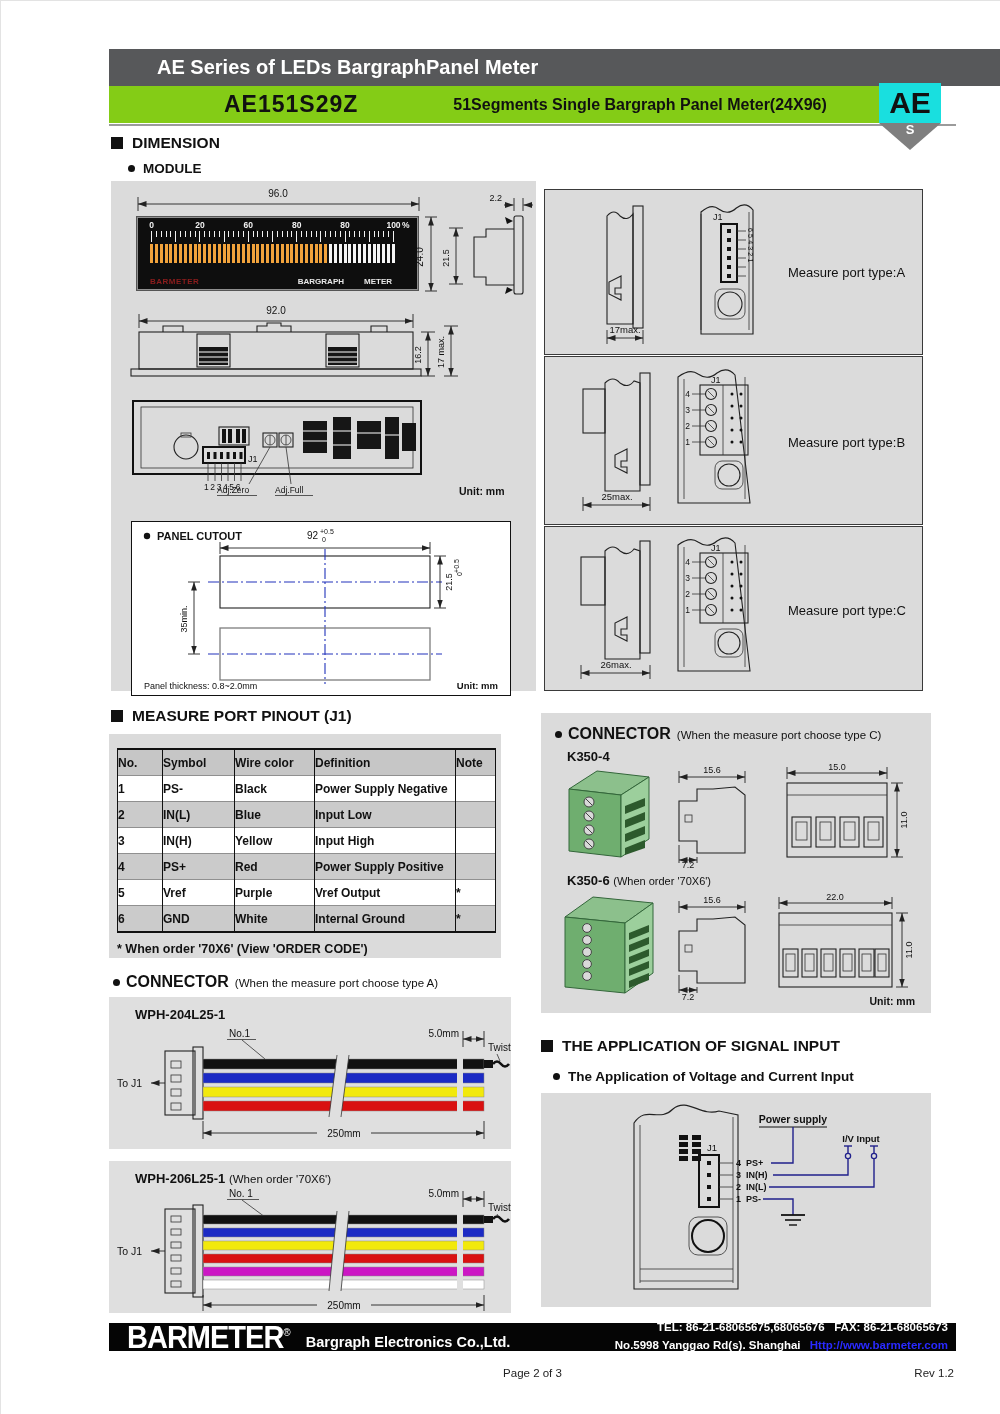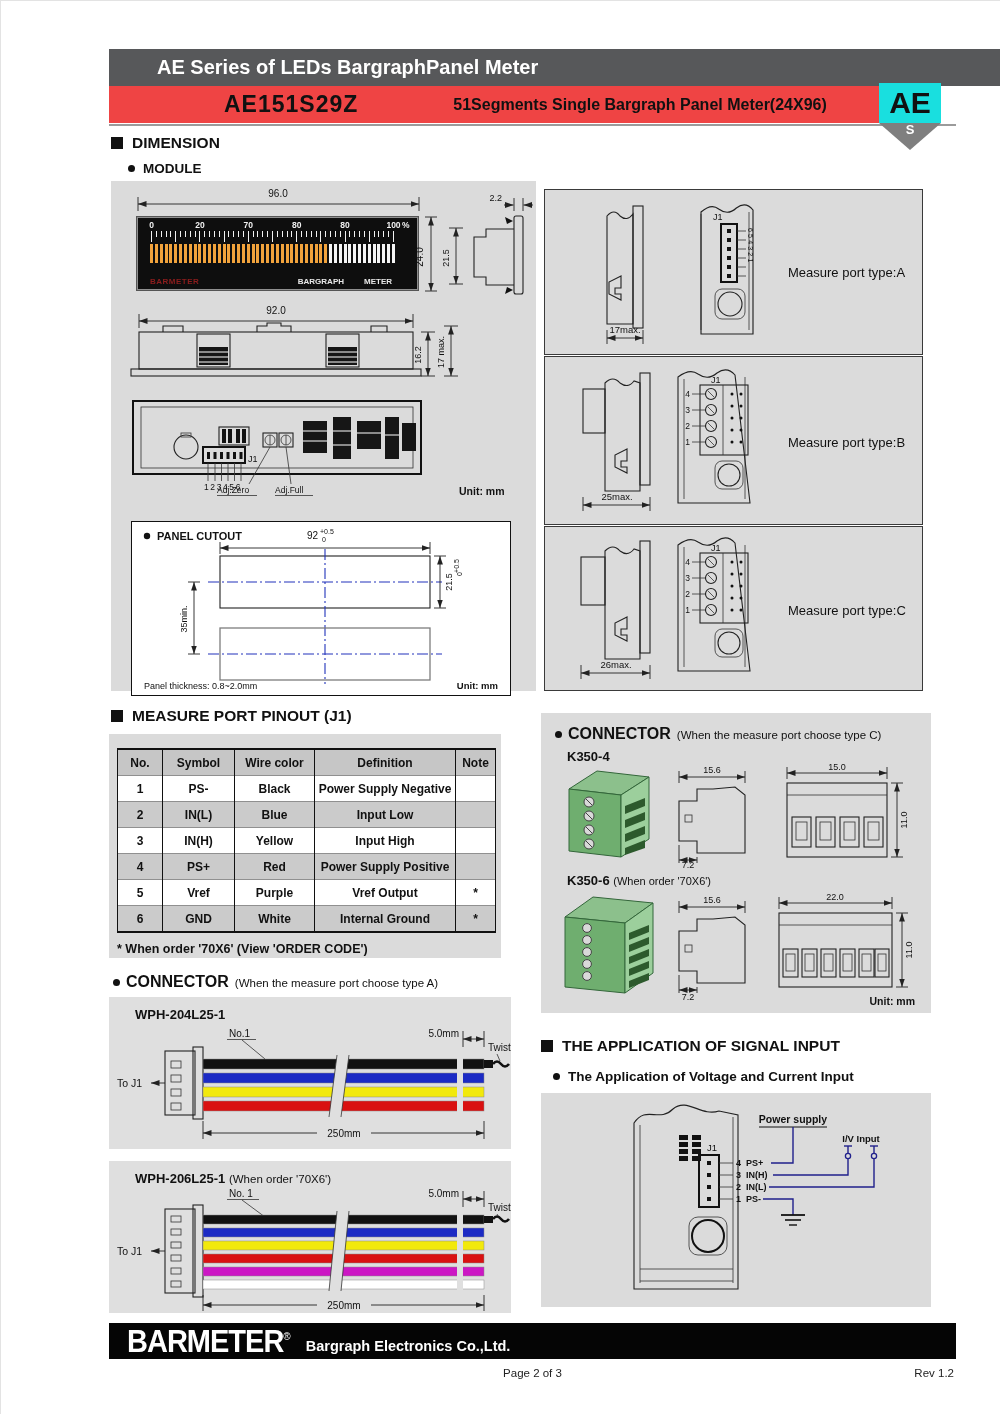--- a/index.html
+++ b/index.html
@@ -1,21 +1,21 @@
 <!DOCTYPE html>
 <html><head>
 <meta charset="utf-8">
 <style>
   html,body{margin:0;padding:0;background:#fff;}
   .page{position:relative;width:1000px;height:1414px;background:#ffffff;
         font-family:"Liberation Sans",sans-serif;color:#111;overflow:hidden;border:1px solid #e3e3e3;}
   .abs{position:absolute;}
   
   .hdr-dark{background:#57585a;color:#fff;font-weight:bold;font-size:20px;line-height:37px;padding-left:48px;box-sizing:border-box;}
-  .hdr-yellow{background:#ef4444;display:flex;align-items:center;}
+  .hdr-yellow{background:#84cc16;display:flex;align-items:center;}
   .hdr-yellow .model{font-weight:bold;font-size:23px;margin-left:115px;letter-spacing:1px;}
   .hdr-yellow .subtitle{font-weight:bold;font-size:16px;margin-left:95px;}
   .hdr-rule{background:#9b9b9b;}
   .badge{background:#19dfdf;color:#111;font-weight:bold;font-size:30px;text-align:center;line-height:40px;}
   .badge-tri{width:0;height:0;border-left:31px solid transparent;border-right:31px solid transparent;border-top:27px solid #7f7f7f;}
   .badge-s{position:absolute;left:0;top:-1px;width:62px;text-align:center;color:#fff;font-size:13px;font-weight:bold;}
   
   .sec-head{display:flex;align-items:center;gap:9px;font-weight:bold;font-size:15.5px;}
   .sec-head .sq{width:12px;height:12px;background:#111;}
   .sub-head{display:flex;align-items:center;gap:8px;font-weight:bold;font-size:13.5px;}
@@ -34,21 +34,21 @@
   .ticks-row{position:relative;height:12px;}
   .ticks-row .tick{position:absolute;top:0;width:1px;background:#f2f2f2;}
   .segs-row{position:relative;height:20px;margin-top:1px;}
   .segs-row .seg{position:absolute;top:0;width:3px;height:19px;}
   .face-brand{position:absolute;left:13px;bottom:4px;color:#8d1d1d;font-weight:bold;font-size:8px;letter-spacing:.5px;}
   .face-caption{position:absolute;right:26px;bottom:4px;display:flex;gap:20px;color:#e8e8e8;font-size:8px;font-weight:bold;}
   
   .cutout-box{background:#fff;border:1.6px solid #111;}
   
   .pintable{border-collapse:collapse;border-top:2.6px solid #111;border-bottom:2.6px solid #111;table-layout:fixed;}
-  .pintable th,.pintable td{border-left:1.2px solid #111;border-right:1.2px solid #111;text-align:center;
+  .pintable th,.pintable td{border-left:1.2px solid #111;border-right:1.2px solid #111;text-align:left;
      font-size:12px;font-weight:bold;height:25px;padding:0;}
   .pintable td{border-top:1px solid #909090;}
   .pintable thead tr{background:#c6c6c6;}
   .r-light{background:#ffffff;}
   .r-dark{background:#cbcbcb;}
   .note-cell{font-size:16px;}
   .footnote{font-weight:bold;font-size:12.5px;margin:9px 0 0 8px;}
   .harness-panel{background:#dfdfdf;}
   .harness-label{position:absolute;left:26px;top:10px;font-weight:bold;font-size:13px;}
   .harness-label .note{font-weight:normal;font-size:11.5px;}
@@ -112,21 +112,21 @@
     <span class="blt"></span>
     <span>MODULE</span>
   </div>
 
   <div class="abs gray-panel" style="left:110px;top:180px;width:425px;height:510px">
 
     <div class="abs meter-face" style="left:25px;top:35px;width:283px;height:75px">
       <div class="scale-row">
           <span style="left: 1.5px;">0</span>
           <span style="left: 49.9px;">20</span>
-          <span style="left: 98.3px;">70</span>
+          <span style="left: 98.3px;">60</span>
           <span style="left: 146.7px;">80</span>
           <span style="left: 195.1px;">80</span>
           <span style="left: 243.5px;">100</span>
           <span class="pct" style="left: 252px;">%</span>
         </div>
       <div class="ticks-row">
           <div class="tick" style="left: 1px; height: 11px;"></div>
           <div class="tick" style="left: 5.84px; height: 6px;"></div>
           <div class="tick" style="left: 10.68px; height: 6px;"></div>
           <div class="tick" style="left: 15.52px; height: 6px;"></div>
@@ -823,22 +823,29 @@
       <path class="appwire" d="M222,106 H252 V122"></path>
       <line x1="240" y1="122" x2="264" y2="122" stroke="#111" stroke-width="1.8"></line>
       <line x1="244" y1="127" x2="260" y2="127" stroke="#111" stroke-width="1.6"></line>
       <line x1="248" y1="132" x2="256" y2="132" stroke="#111" stroke-width="1.4"></line>
       <rect class="lnt" x="148" y="124" width="38" height="38" rx="9"></rect>
       <circle class="ln2" cx="167" cy="143" r="16"></circle>
       <line class="lnt" x1="99" y1="176" x2="192" y2="176"></line>
     </svg>
   </div>
 
-  <div class="abs footer-bar" style="left:108px;top:1322px;width:847px;height:36px">
+  <div class="abs footer-bar" style="left:108px;top:1322px;width:847px;height:28px">
     <span class="logo"><span>BARMETER</span><sup>®</sup></span>
     <span class="company">Bargraph Electronics Co.,Ltd.</span>
+    <div class="footer-right">
+      <div>TEL: 86-21-68065675,68065676&nbsp;&nbsp;&nbsp;FAX: 86-21-68065673</div>
+      <div>
+        <span>No.5998 Yanggao Rd(s). Shanghai</span>
+        <span class="url">Http://www.barmeter.com</span>
+      </div>
+    </div>
   </div>
   <div class="abs pageline" style="left:108px;top:1366px;width:847px;height:16px">
     <span>Page 2 of 3</span>
     <span class="rev">Rev 1.2</span>
   </div>
 
 </div>
 
 </body></html>

